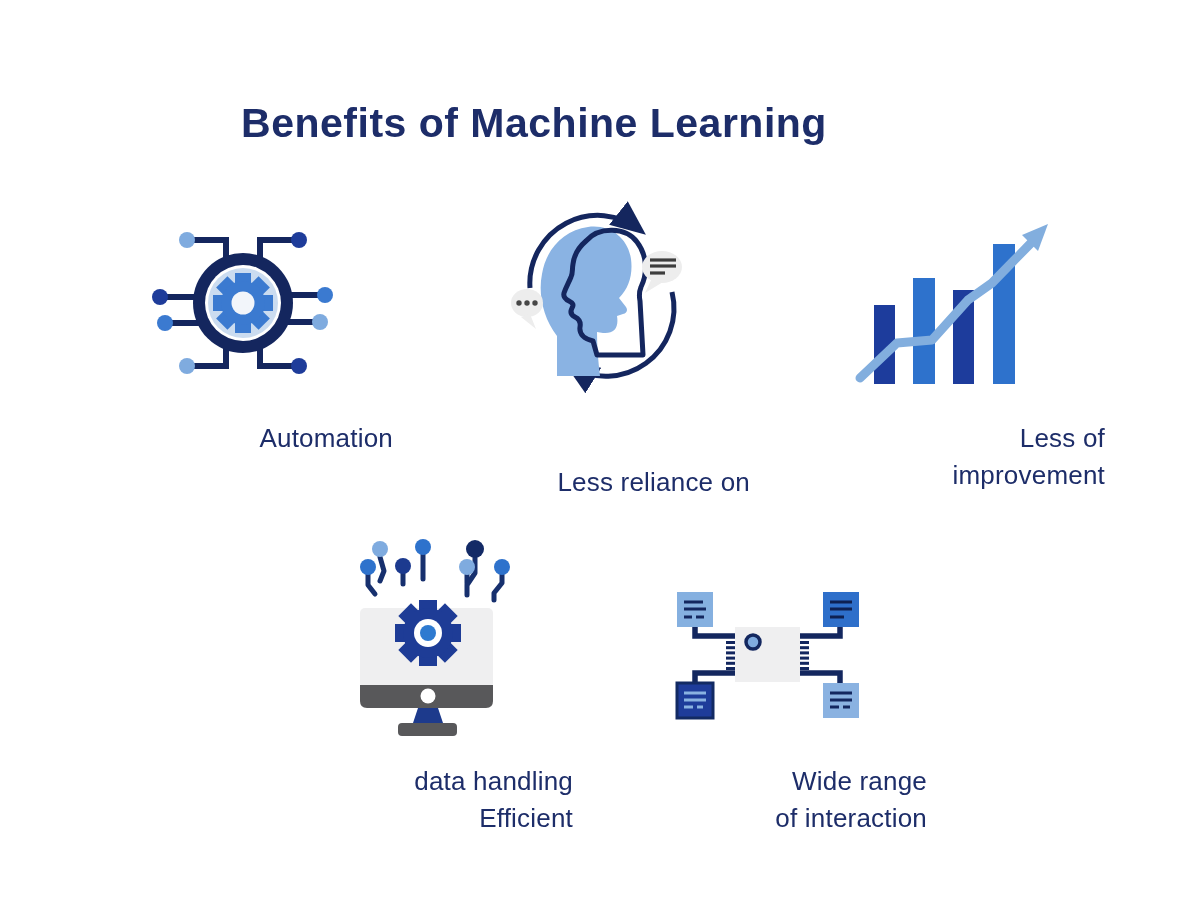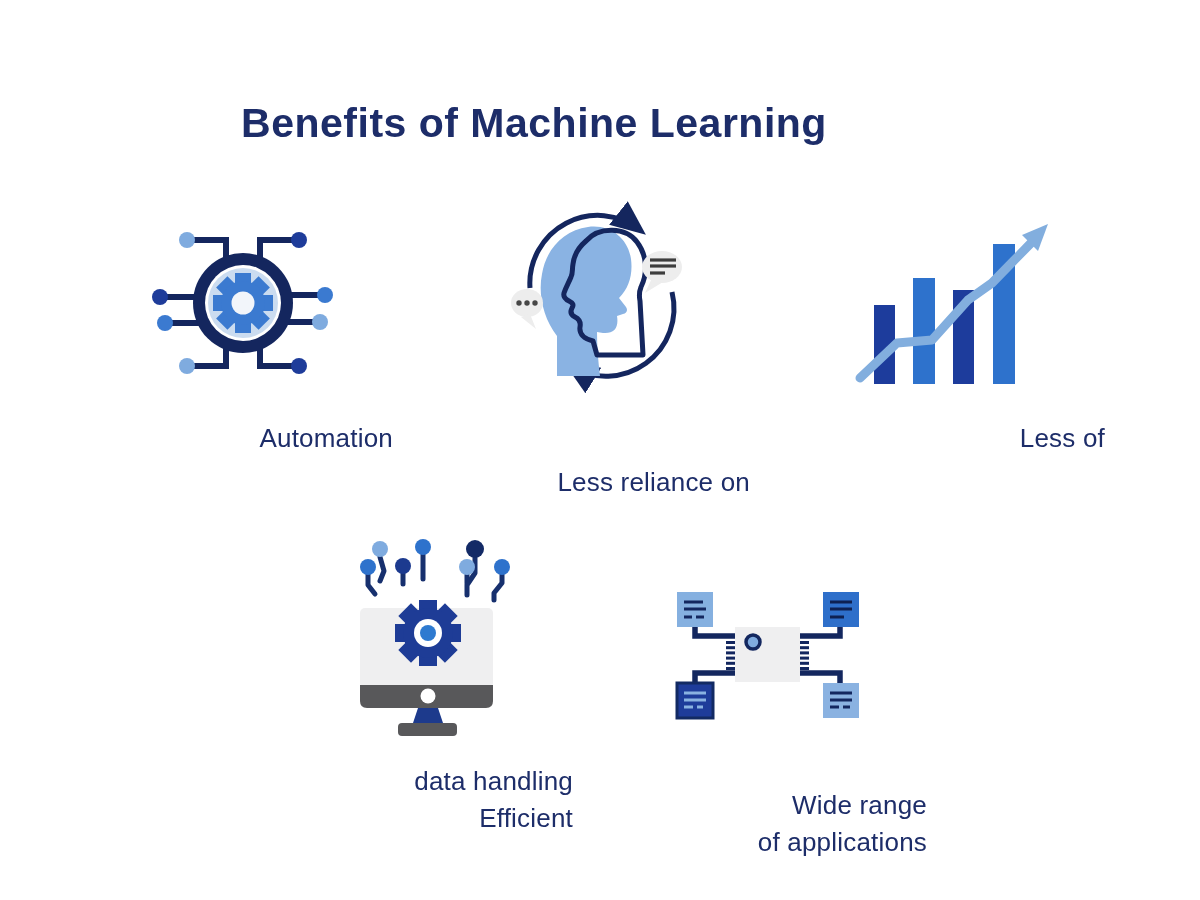--- a/index.html
+++ b/index.html
@@ -103,20 +103,21 @@
     <svg class="icon" style="left:852px;top:216px;" width="210" height="190" viewBox="0 0 210 190">
       <rect x="22" y="89" width="21" height="79" fill="#1d3c9c"></rect>
       <rect x="61" y="62" width="22" height="106" fill="#2e72cc"></rect>
       <rect x="101" y="74" width="21" height="94" fill="#1d3c9c"></rect>
       <rect x="141" y="28" width="22" height="140" fill="#2e72cc"></rect>
       <polyline points="8,162 45,127 80,124 116,84 140,67 180,26" fill="none" stroke="#82aede" stroke-width="9" stroke-linejoin="round" stroke-linecap="round"></polyline>
       <polygon points="196,8 170,19 186,35" fill="#82aede"></polygon>
     </svg>
     <div class="label" style="left:805px;top:420px;">
       <span>Less of</span>
+      <span>improvement</span>
     </div>
   </div>
 
   <div class="benefit">
     <svg class="icon" style="left:340px;top:535px;" width="220" height="220" viewBox="0 0 220 220">
       <g stroke="#17306e" stroke-width="5" fill="none" stroke-linecap="round" stroke-linejoin="round">
         <path d="M 28,39 L 28,50 L 35,59"></path>
         <path d="M 40,22 L 44,36 L 40,46"></path>
         <path d="M 63,39 L 63,49"></path>
         <path d="M 83,20 L 83,44"></path>
@@ -197,19 +198,19 @@
           <line x1="42" y1="152" x2="48" y2="152"></line>
       </g>
       <rect x="168" y="128" width="36" height="35" fill="#8ab2e1"></rect>
       <g stroke="#13275f" stroke-width="3">
         <line x1="175" y1="138" x2="197" y2="138"></line>
           <line x1="175" y1="145" x2="197" y2="145"></line>
         <line x1="175" y1="152" x2="184" y2="152"></line>
           <line x1="188" y1="152" x2="195" y2="152"></line>
       </g>
     </svg>
-    <div class="label" style="left:627px;top:763px;margin-top:24px;">
+    <div class="label" style="left:627px;top:763px;">
       <span>Wide range</span>
-      <span>of applications</span>
+      <span>of interaction</span>
     </div>
   </div>
 
 </div>
 
 </body></html>

